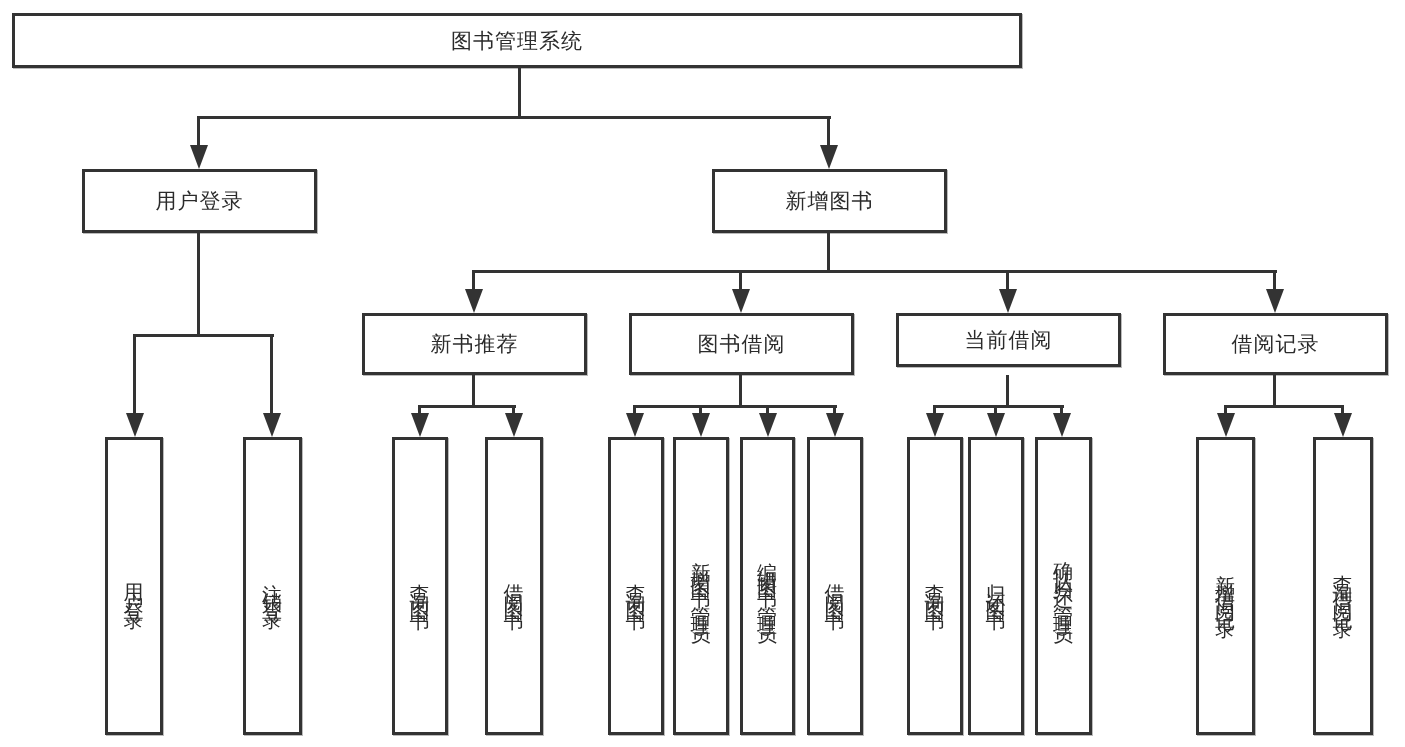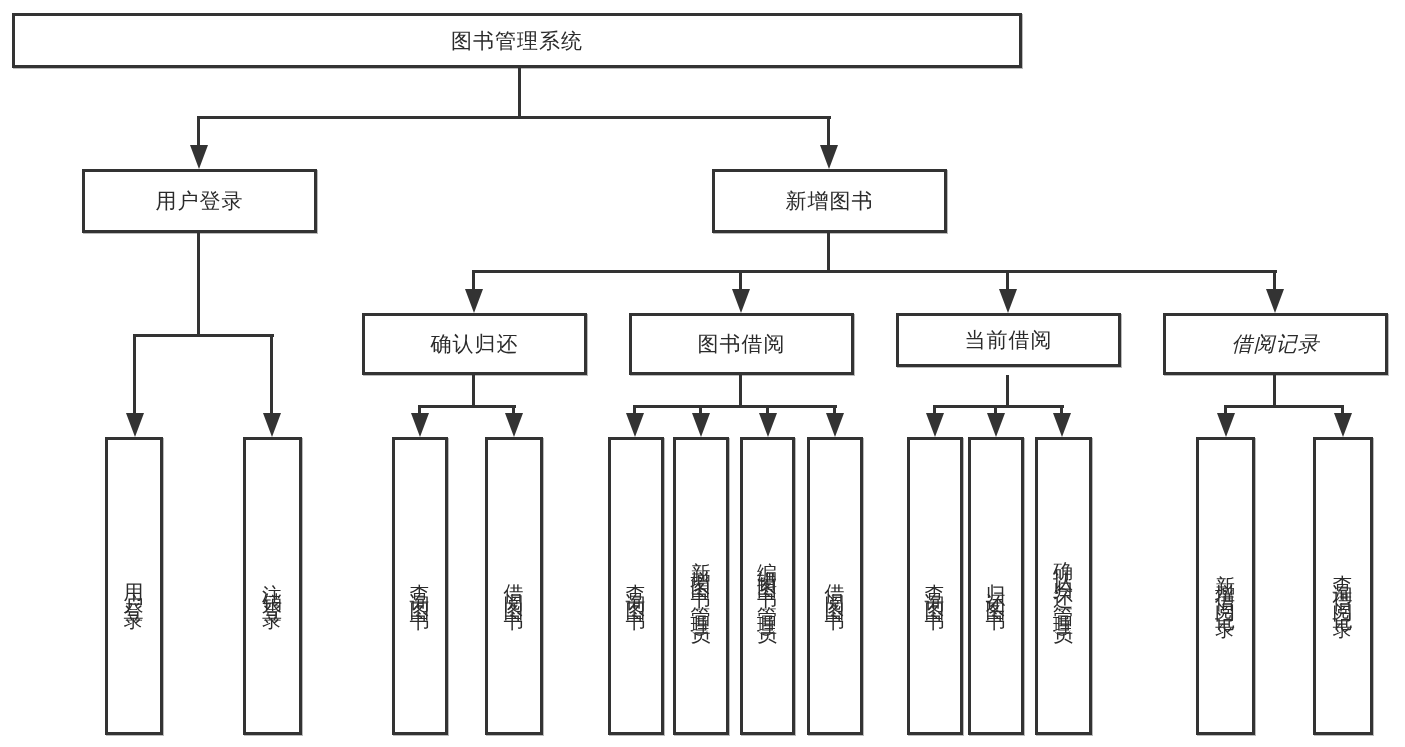--- a/index.html
+++ b/index.html
@@ -86,24 +86,24 @@
   <div class="hline" style="left:472px; top:270px; width:805px;"></div>
   <div class="vline" style="left:472px; top:272px; height:18px;"></div>
   <div class="arrow" style="left:465px; top:289px;"></div>
   <div class="vline" style="left:739px; top:272px; height:18px;"></div>
   <div class="arrow" style="left:732px; top:289px;"></div>
   <div class="vline" style="left:1006px; top:272px; height:18px;"></div>
   <div class="arrow" style="left:999px; top:289px;"></div>
   <div class="vline" style="left:1273px; top:272px; height:18px;"></div>
   <div class="arrow" style="left:1266px; top:289px;"></div>
 
-  <div class="hbox" style="left:362px; top:313px; width:225px; height:62px;">确认归还</div>
+  <div class="hbox" style="left:362px; top:313px; width:225px; height:62px;">新书推荐</div>
   <div class="hbox" style="left:629px; top:313px; width:225px; height:62px;text-align:right;">图书借阅</div>
   <div class="hbox" style="left:896px; top:313px; width:225px; height:54px;">当前借阅</div>
-  <div class="hbox" style="left:1163px; top:313px; width:225px; height:62px;font-style:italic;">借阅记录</div>
+  <div class="hbox" style="left:1163px; top:313px; width:225px; height:62px;">借阅记录</div>
 
   <div class="vline" style="left:472px; top:375px; height:33px;"></div>
   <div class="hline" style="left:418px; top:405px; width:98px;"></div>
   <div class="vline" style="left:418px; top:407px; height:10px;"></div>
   <div class="arrow" style="left:411px; top:413px;"></div>
   <div class="vline" style="left:512px; top:407px; height:10px;"></div>
   <div class="arrow" style="left:505px; top:413px;"></div>
 
   <div class="vline" style="left:739px; top:375px; height:33px;"></div>
   <div class="hline" style="left:633px; top:405px; width:204px;"></div>

